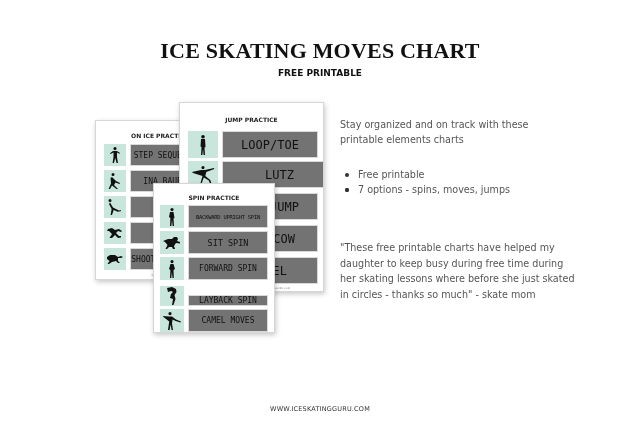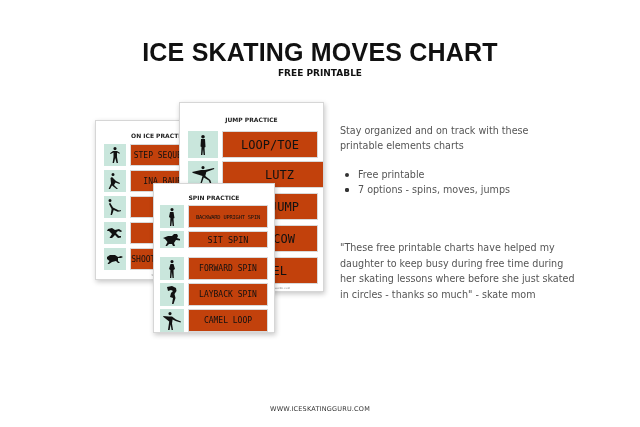--- a/index.html
+++ b/index.html
@@ -1,21 +1,21 @@
 <!DOCTYPE html>
 <html><head>
 <meta charset="utf-8">
 <style>
   * { box-sizing: border-box; margin: 0; padding: 0; }
   html, body { width: 640px; height: 427px; background: #ffffff; overflow: hidden; }
   body { position: relative; font-family: "DejaVu Sans", sans-serif; color: #111; }
 
   .main-title {
     position: absolute; left: 0; top: 38px; width: 640px; text-align: center;
-    font-family: Liberation Sans, sans-serif; font-weight: 900; font-size: 25px;
+    font-family: Liberation Serif, serif; font-weight: 900; font-size: 22px;
     letter-spacing: 0.2px; color: #111;
   }
   .sub-title {
     position: absolute; left: 0; top: 68px; width: 640px; text-align: center;
     font-family: "DejaVu Sans", sans-serif; font-weight: bold; font-size: 9px; color: #111;
   }
 
   .sheet {
     position: absolute; background: #fff; border: 1px solid #d6d6d6;
     box-shadow: 1px 2px 5px rgba(0,0,0,0.22);
@@ -24,34 +24,34 @@
   .sheet-title {
     position: absolute; left: 0; width: 100%; text-align: center;
     font-family: "DejaVu Sans", sans-serif; font-weight: bold; font-size: 6px; color: #222;
   }
   .row { position: absolute; display: flex; align-items: stretch; }
   .icon-box {
     background: #c9e6dc; display: flex; align-items: center; justify-content: center;
     flex: none;
   }
   .label-box {
-    margin-left: 4px; border: 1px solid #d9d9d9; background: #c2410c;
+    margin-left: 4px; border: 1px solid #d9d9d9; background: #737373;
     display: flex; align-items: center; justify-content: center;
     font-family: "DejaVu Sans Mono", monospace; color: #111; white-space: nowrap;
     overflow: hidden; flex: none;
   }
   .sheet-url {
     position: absolute; left: 0; width: 100%; text-align: center;
     font-size: 2.5px; color: #888; font-family: "DejaVu Sans", sans-serif;
   }
   svg.sil { display: block; }
 
   .desc {
     position: absolute; left: 340px; top: 117px; width: 230px;
-    font-family: "DejaVu Sans", sans-serif; font-size: 9.6px; line-height: 15px; color: #555; margin-top: 6px;
+    font-family: "DejaVu Sans", sans-serif; font-size: 9.6px; line-height: 15px; color: #555;
   }
   .bullets { position: absolute; left: 340px; top: 167px; width: 240px; list-style: none; }
   .bullets li {
     font-family: "DejaVu Sans", sans-serif; font-size: 9.6px; line-height: 15px; color: #555;
     position: relative; padding-left: 18px;
   }
   .bullets li .dot {
     position: absolute; left: 5px; top: 6px; width: 4px; height: 4px; border-radius: 50%; background: #333;
   }
   .quote {
@@ -153,51 +153,51 @@
   <div class="sheet-title" style="top:10px;">SPIN PRACTICE</div>
 
   <div class="row" style="left:6px; top:21px; height:23px;">
     <div class="icon-box" style="width:24px;">
       <svg class="sil" width="12" height="20" viewBox="0 0 12 20">
           <path d="M6 1a1.6 1.6 0 1 1 0 3.2A1.6 1.6 0 0 1 6 1zM4 5h3.5l1 6-1 .5.5 7.5H6.6l-.6-6-.7 6H4l.4-8L3 10z" fill="#111"></path>
         </svg>
     </div>
     <div class="label-box" style="width:80px; font-size:5.4px; letter-spacing:-0.2px;">BACKWARD UPRIGHT SPIN</div>
   </div>
-  <div class="row" style="left:6px; top:47px; height:17px;">
+  <div class="row" style="left:6px; top:47px; height:23px;">
     <div class="icon-box" style="width:24px;">
       <svg class="sil" width="20" height="14" viewBox="0 0 20 14">
           <path d="M1 5l5-2 4 0 2-2 3 0 1 2-1 2 3 1v1.5l-4-.5-2 3 1 3H11l-1-2-3 0-2 2H3.5l2-4L3 6z" fill="#111"></path>
         </svg>
     </div>
     <div class="label-box" style="width:80px; font-size:8.5px;">SIT SPIN</div>
   </div>
   <div class="row" style="left:6px; top:73px; height:23px;">
     <div class="icon-box" style="width:24px;">
       <svg class="sil" width="12" height="20" viewBox="0 0 12 20">
           <path d="M6 1a1.6 1.6 0 1 1 0 3.2A1.6 1.6 0 0 1 6 1zM4.5 5h3l1.5 5-1.5 1 .3 8H6.5l-.6-6-.6 6H4l.4-8L3 10z" fill="#111"></path>
         </svg>
     </div>
     <div class="label-box" style="width:80px; font-size:8px;">FORWARD SPIN</div>
   </div>
-  <div class="row" style="left:6px; top:99px; height:23px;">
+  <div class="row" style="left:6px; top:99px; height:23px;align-items:flex-end;">
     <div class="icon-box" style="width:24px;">
       <svg class="sil" width="16" height="20" viewBox="0 0 16 20">
           <path d="M3 2l5-1 4 2 .5 3-2 3 1 4-2 6H8l1-6-3-1 1-4 2-2-2-1-3 1z" fill="#111"></path>
         </svg>
     </div>
     <div class="label-box" style="width:80px; font-size:8px;">LAYBACK SPIN</div>
   </div>
   <div class="row" style="left:6px; top:125px; height:23px;">
     <div class="icon-box" style="width:24px;">
       <svg class="sil" width="20" height="20" viewBox="0 0 20 20">
           <path d="M8 1a1.6 1.6 0 1 1 0 3.2A1.6 1.6 0 0 1 8 1zM1 5l6 .5 3 0 4 3 5 2-.4 1-5-1.5-3-1.5-.6 4 1 6.5H9.6l-1-5.5-1 5.5H6l1.2-8.5L1.5 6z" fill="#111"></path>
         </svg>
     </div>
-    <div class="label-box" style="width:80px; font-size:8px;">CAMEL LOOP</div>
+    <div class="label-box" style="width:80px; font-size:8px;">CAMEL MOVES</div>
   </div>
 </div>
 
 <div class="desc">Stay organized and on track with these printable elements charts</div>
 <ul class="bullets">
   <li><span class="dot"></span><span>Free printable</span></li>
   <li><span class="dot"></span></li>
   <li><span class="dot"></span><span>7 options - spins, moves, jumps</span></li>
 </ul>
 <div class="quote">"These free printable charts have helped my daughter to keep busy during free time during her skating lessons where before she just skated in circles - thanks so much" - skate mom</div>

